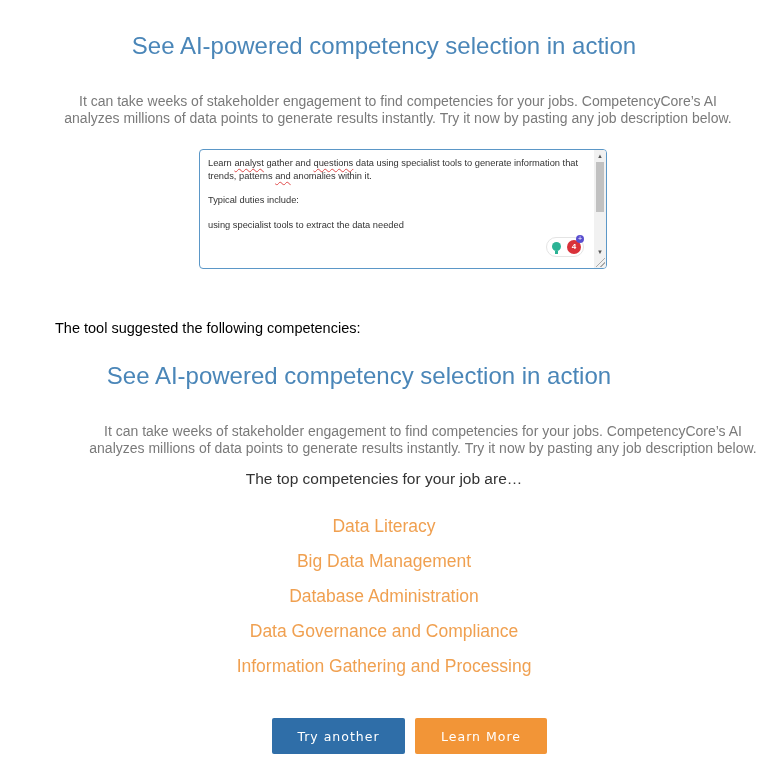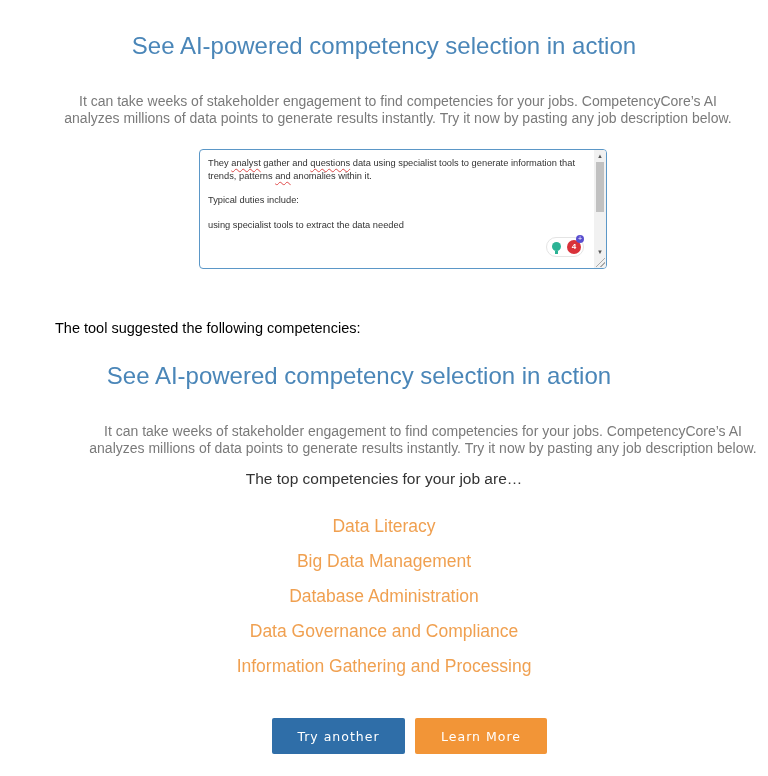--- a/index.html
+++ b/index.html
@@ -82,21 +82,21 @@
 </head>
 <body>
 
 <h1 class="title" style="top:32px;">See AI-powered competency selection in action</h1>
 <p class="intro" style="top:79px;">It can take weeks of stakeholder engagement to find competencies for your jobs. CompetencyCore’s AI</p>
 <p class="intro" style="top:96px;">analyzes millions of data points to generate results instantly. Try it now by pasting any job description below.</p>
 
 <div class="textarea-box">
   <div class="ta-content">
     <p>
-      <span class="l"><span>They </span><span class="squig">analyst</span><span> gather and </span><span class="squig">questions</span><span> data using specialist tools to generate information that</span></span>
+      <span class="l"><span>Learn </span><span class="squig">analyst</span><span> gather and </span><span class="squig">questions</span><span> data using specialist tools to generate information that</span></span>
       <span class="l"><span>trends, patterns </span><span class="squig">and</span><span> anomalies within it.</span></span>
     </p>
     <p>Typical duties include:</p>
     <p>using specialist tools to extract the data needed</p>
   </div>
   <div class="scrollbar">
     <div class="scroll-up">▲</div>
     <div class="scroll-thumb"></div>
     <div class="scroll-down">▼</div>
   </div>

